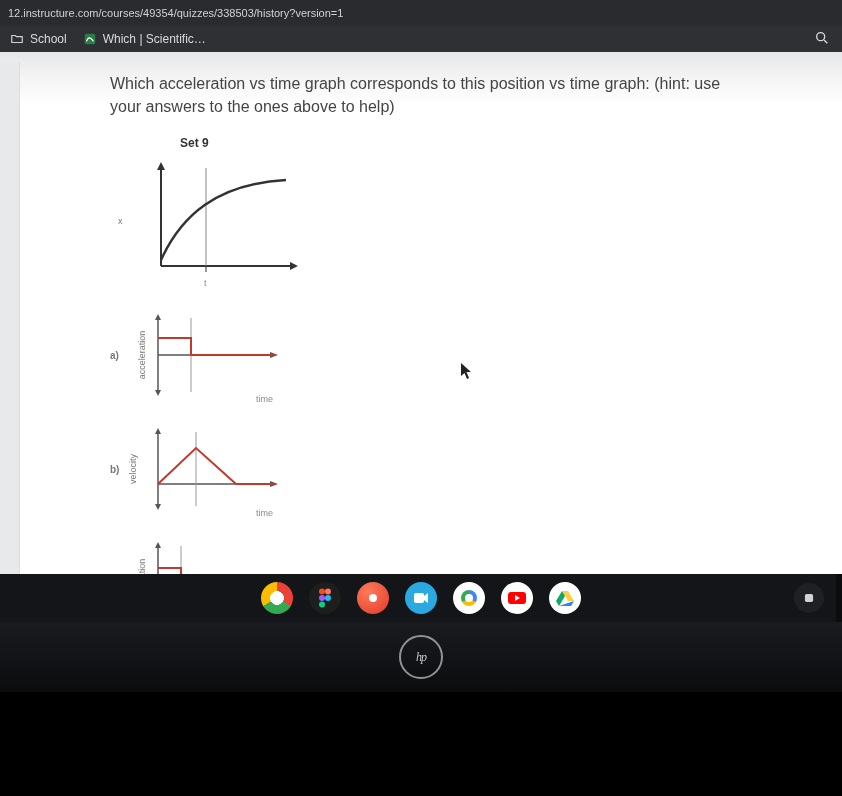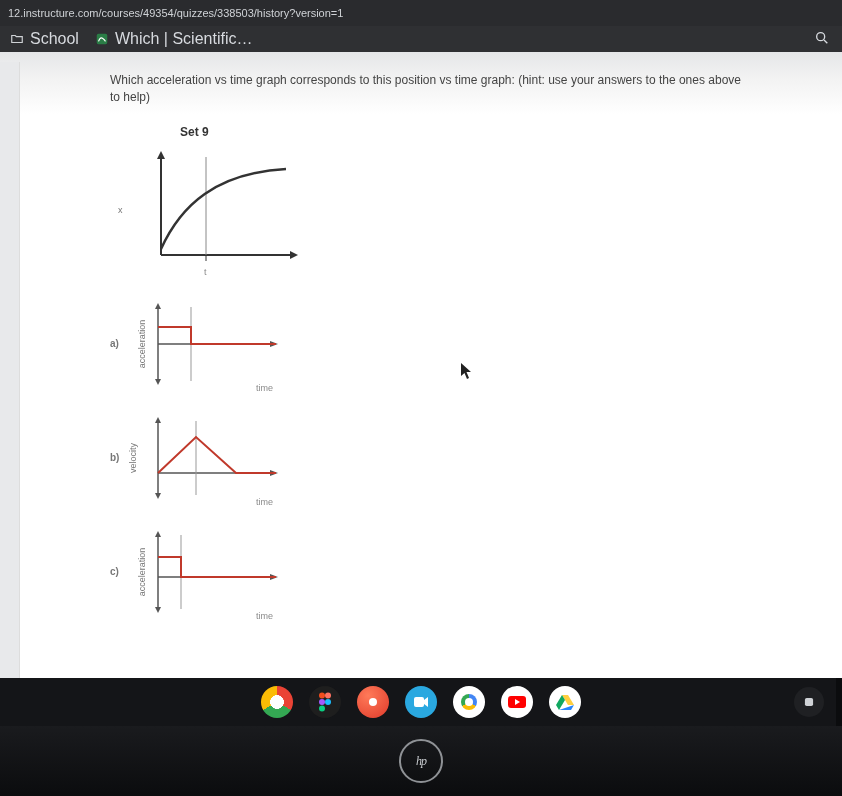--- a/index.html
+++ b/index.html
@@ -1,32 +1,32 @@
 <!DOCTYPE html>
 <html><head>
 <meta charset="utf-8">
 <style>
   * { margin: 0; padding: 0; box-sizing: border-box; }
   html, body { width: 842px; height: 796px; overflow: hidden; font-family: Arial, Helvetica, sans-serif; background: #000; }
-  .screen { position: absolute; top: 0; left: 0; width: 842px; height: 796px; background: #000; }
+  .screen { position: absolute; top: 0; left: 0; width: 842px; height: 692px; background: #000; }
 
   
   .addr-bar { position: absolute; top: 0; left: 0; right: 0; height: 26px; background: #2a2b2e; display: flex; align-items: center; padding: 0 8px; color: #cfd2d6; font-size: 11px; }
   .addr-bar .url { white-space: nowrap; overflow: hidden; flex: 1; }
-  .bookmarks { position: absolute; top: 26px; left: 0; right: 0; height: 26px; background: #2f3033; display: flex; align-items: center; padding: 0 10px; gap: 16px; color: #d7dadf; font-size: 16px; }
+  .bookmarks { position: absolute; top: 26px; left: 0; right: 0; height: 26px; background: #2f3033; display: flex; align-items: center; padding: 0 10px; gap: 16px; color: #d7dadf; font-size: 12px; }
   .bm-item { display: flex; align-items: center; gap: 6px; cursor: pointer; }
   .bm-item .folder-icon svg, .bm-item .fav svg { width: 14px; height: 14px; display:block; }
   .search-icon-wrap { position:absolute; top:30px; right:12px; color:#d7dadf; }
   .search-icon-wrap svg { width:16px; height:16px; }
 
   
   .page-wrap { position: absolute; top: 52px; left: 0; right: 0; bottom: 118px; background: linear-gradient(180deg,#e5e6e8 0%, #f2f2f2 4%, #fff 10%, #fff 100%); }
   .page-gutter { position:absolute; top:10px; left:0; width:20px; bottom:0; background:#e8e9eb; border-right:1px solid #ddd; }
   .content { position: absolute; top: 20px; left: 110px; right: 60px; color: #3d4045; }
-  .question { font-size: 12px; line-height: 1.45; color: #444; margin-bottom: 18px; max-width: 640px; }
+  .question { font-size: 16px; line-height: 1.45; color: #444; margin-bottom: 18px; max-width: 640px; }
 
   .set-label { font-size: 12px; font-weight: 600; color: #333; margin-left: 70px; margin-bottom: 6px; }
 
   
   .graph { position: relative; margin-bottom: 24px; margin-left: 26px; }
   .graph.main { width: 170px; height: 130px; }
   .graph.small { width: 150px; height: 90px; }
   .axis-y-label { position:absolute; left:-18px; top:50%; transform: translateY(-50%) rotate(-90deg); font-size:9px; color:#777; white-space:nowrap; }
   .axis-x-label { position:absolute; right:13px; bottom:-4px; font-size:9px; color:#8a8a8a; }
   .opt-letter { position:absolute; left:-26px; top:44%; font-size:10px; color:#777; font-weight:600; }

